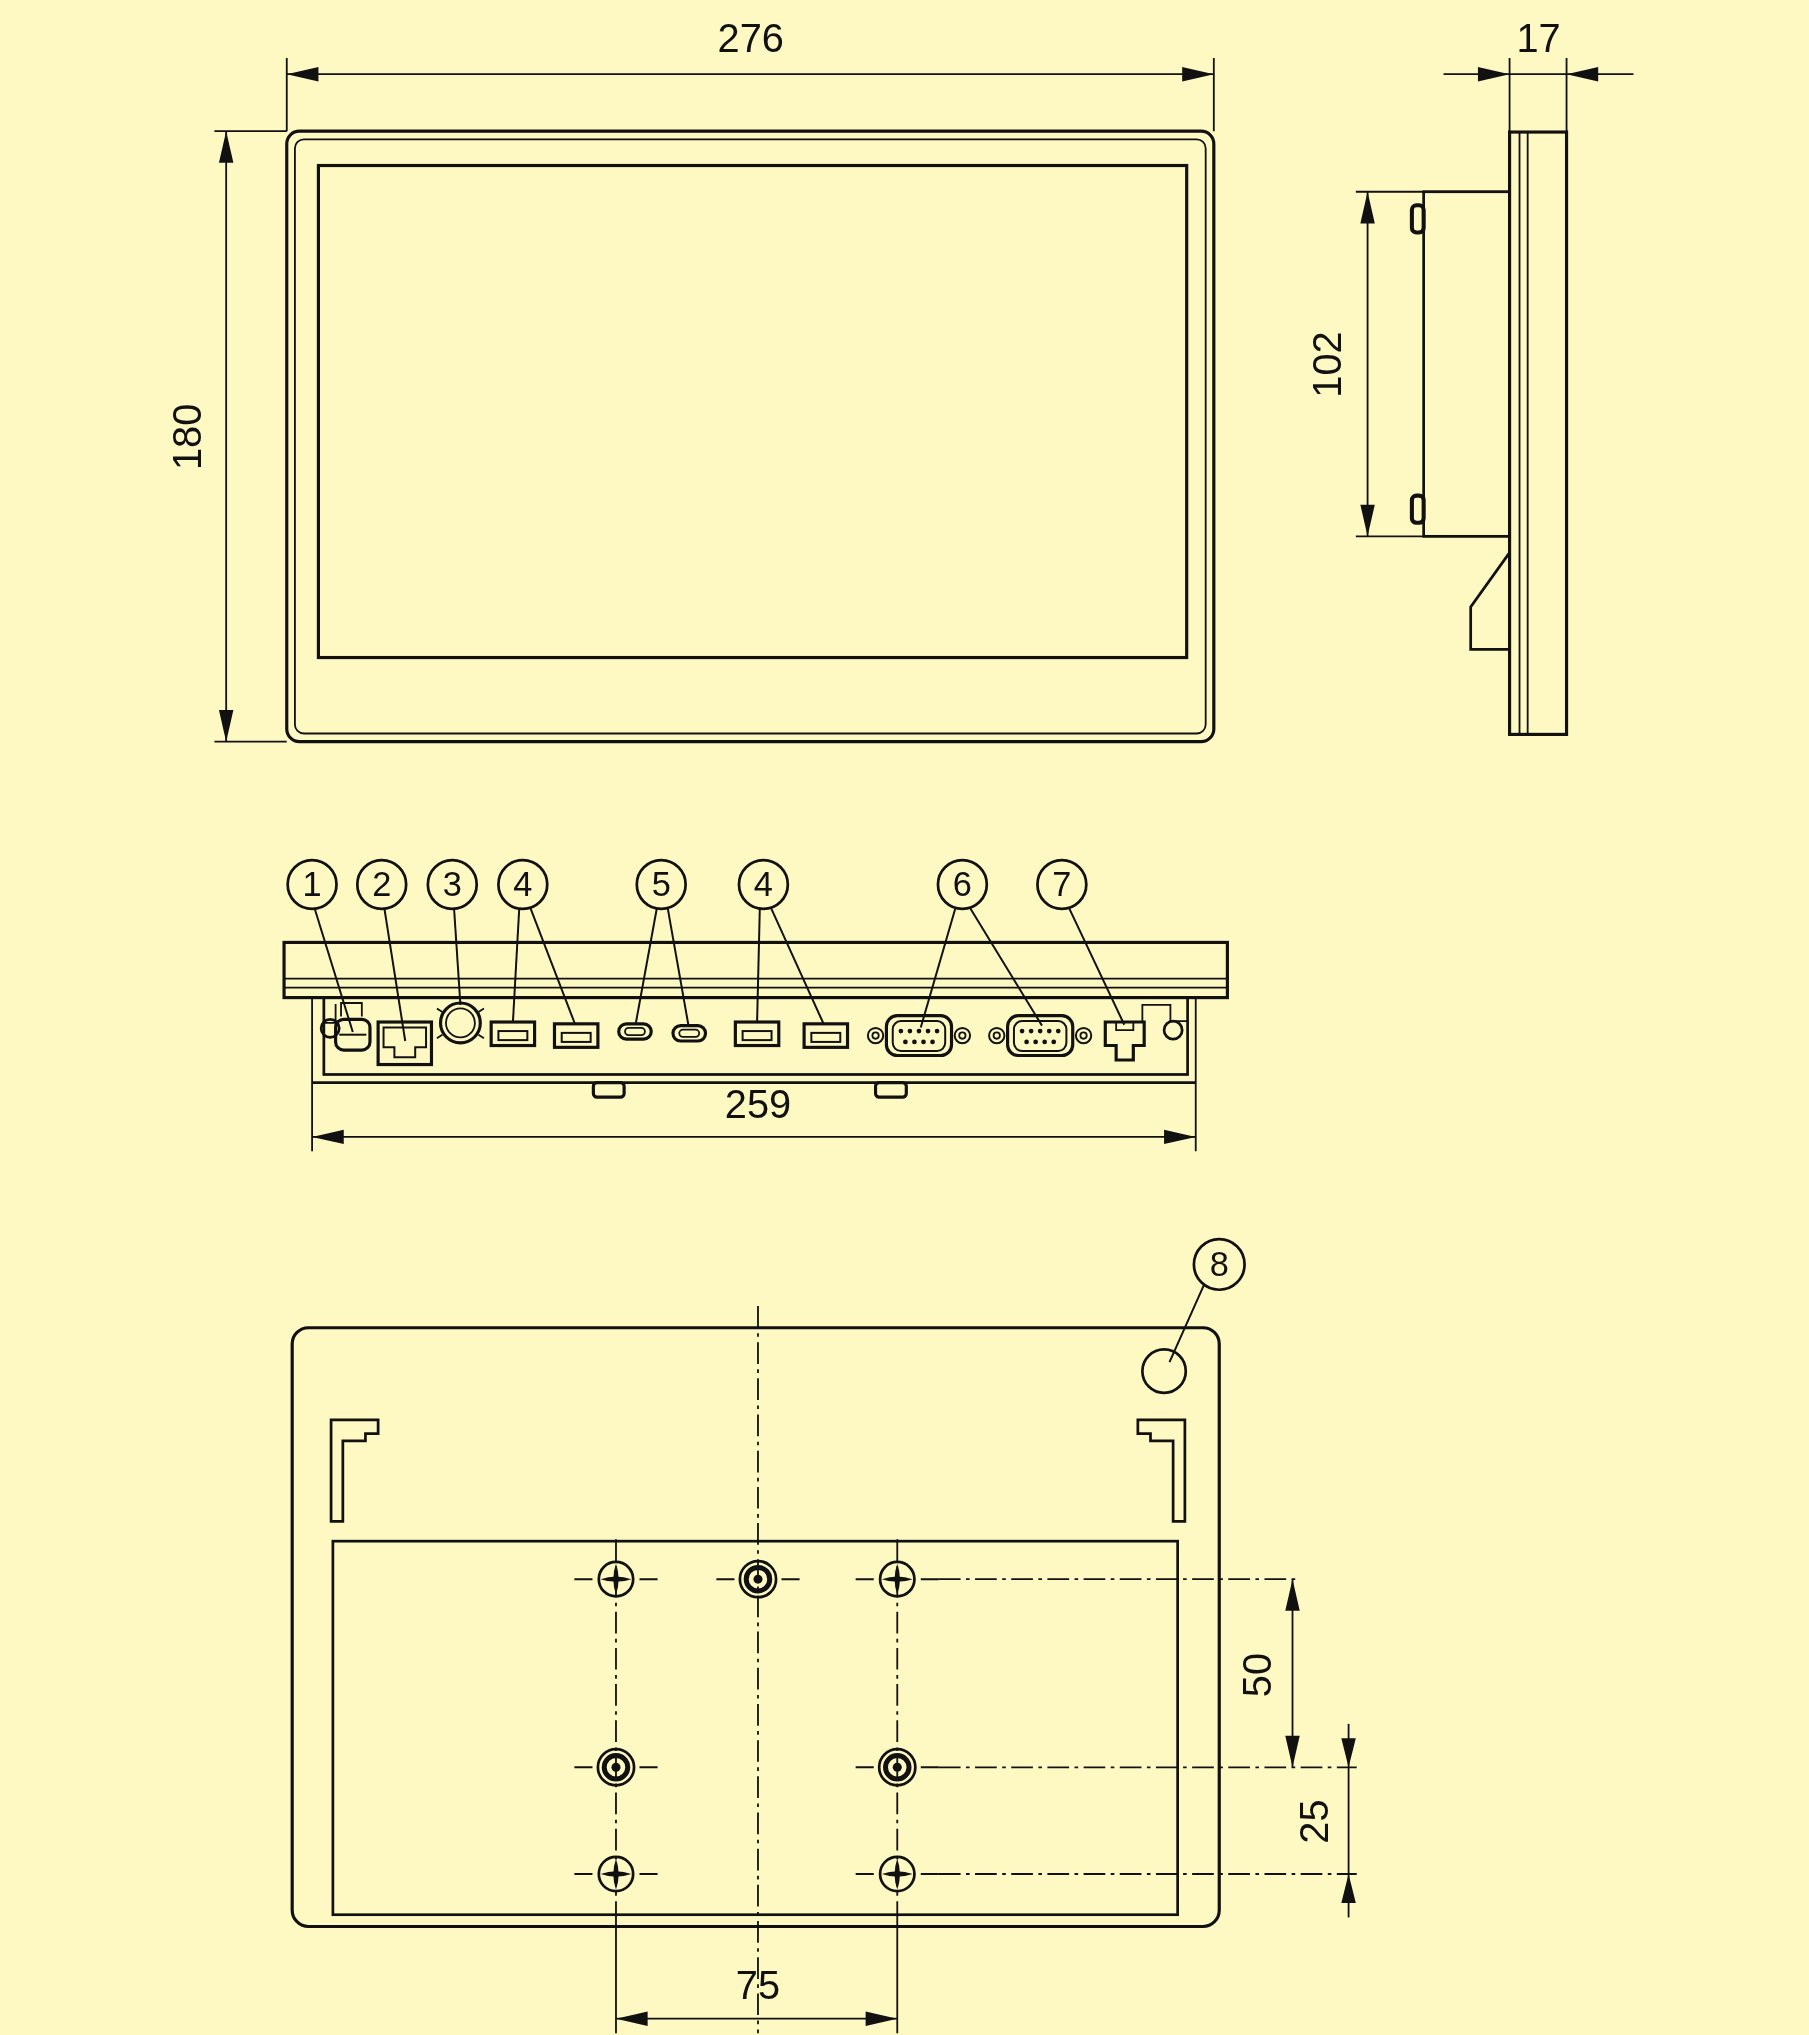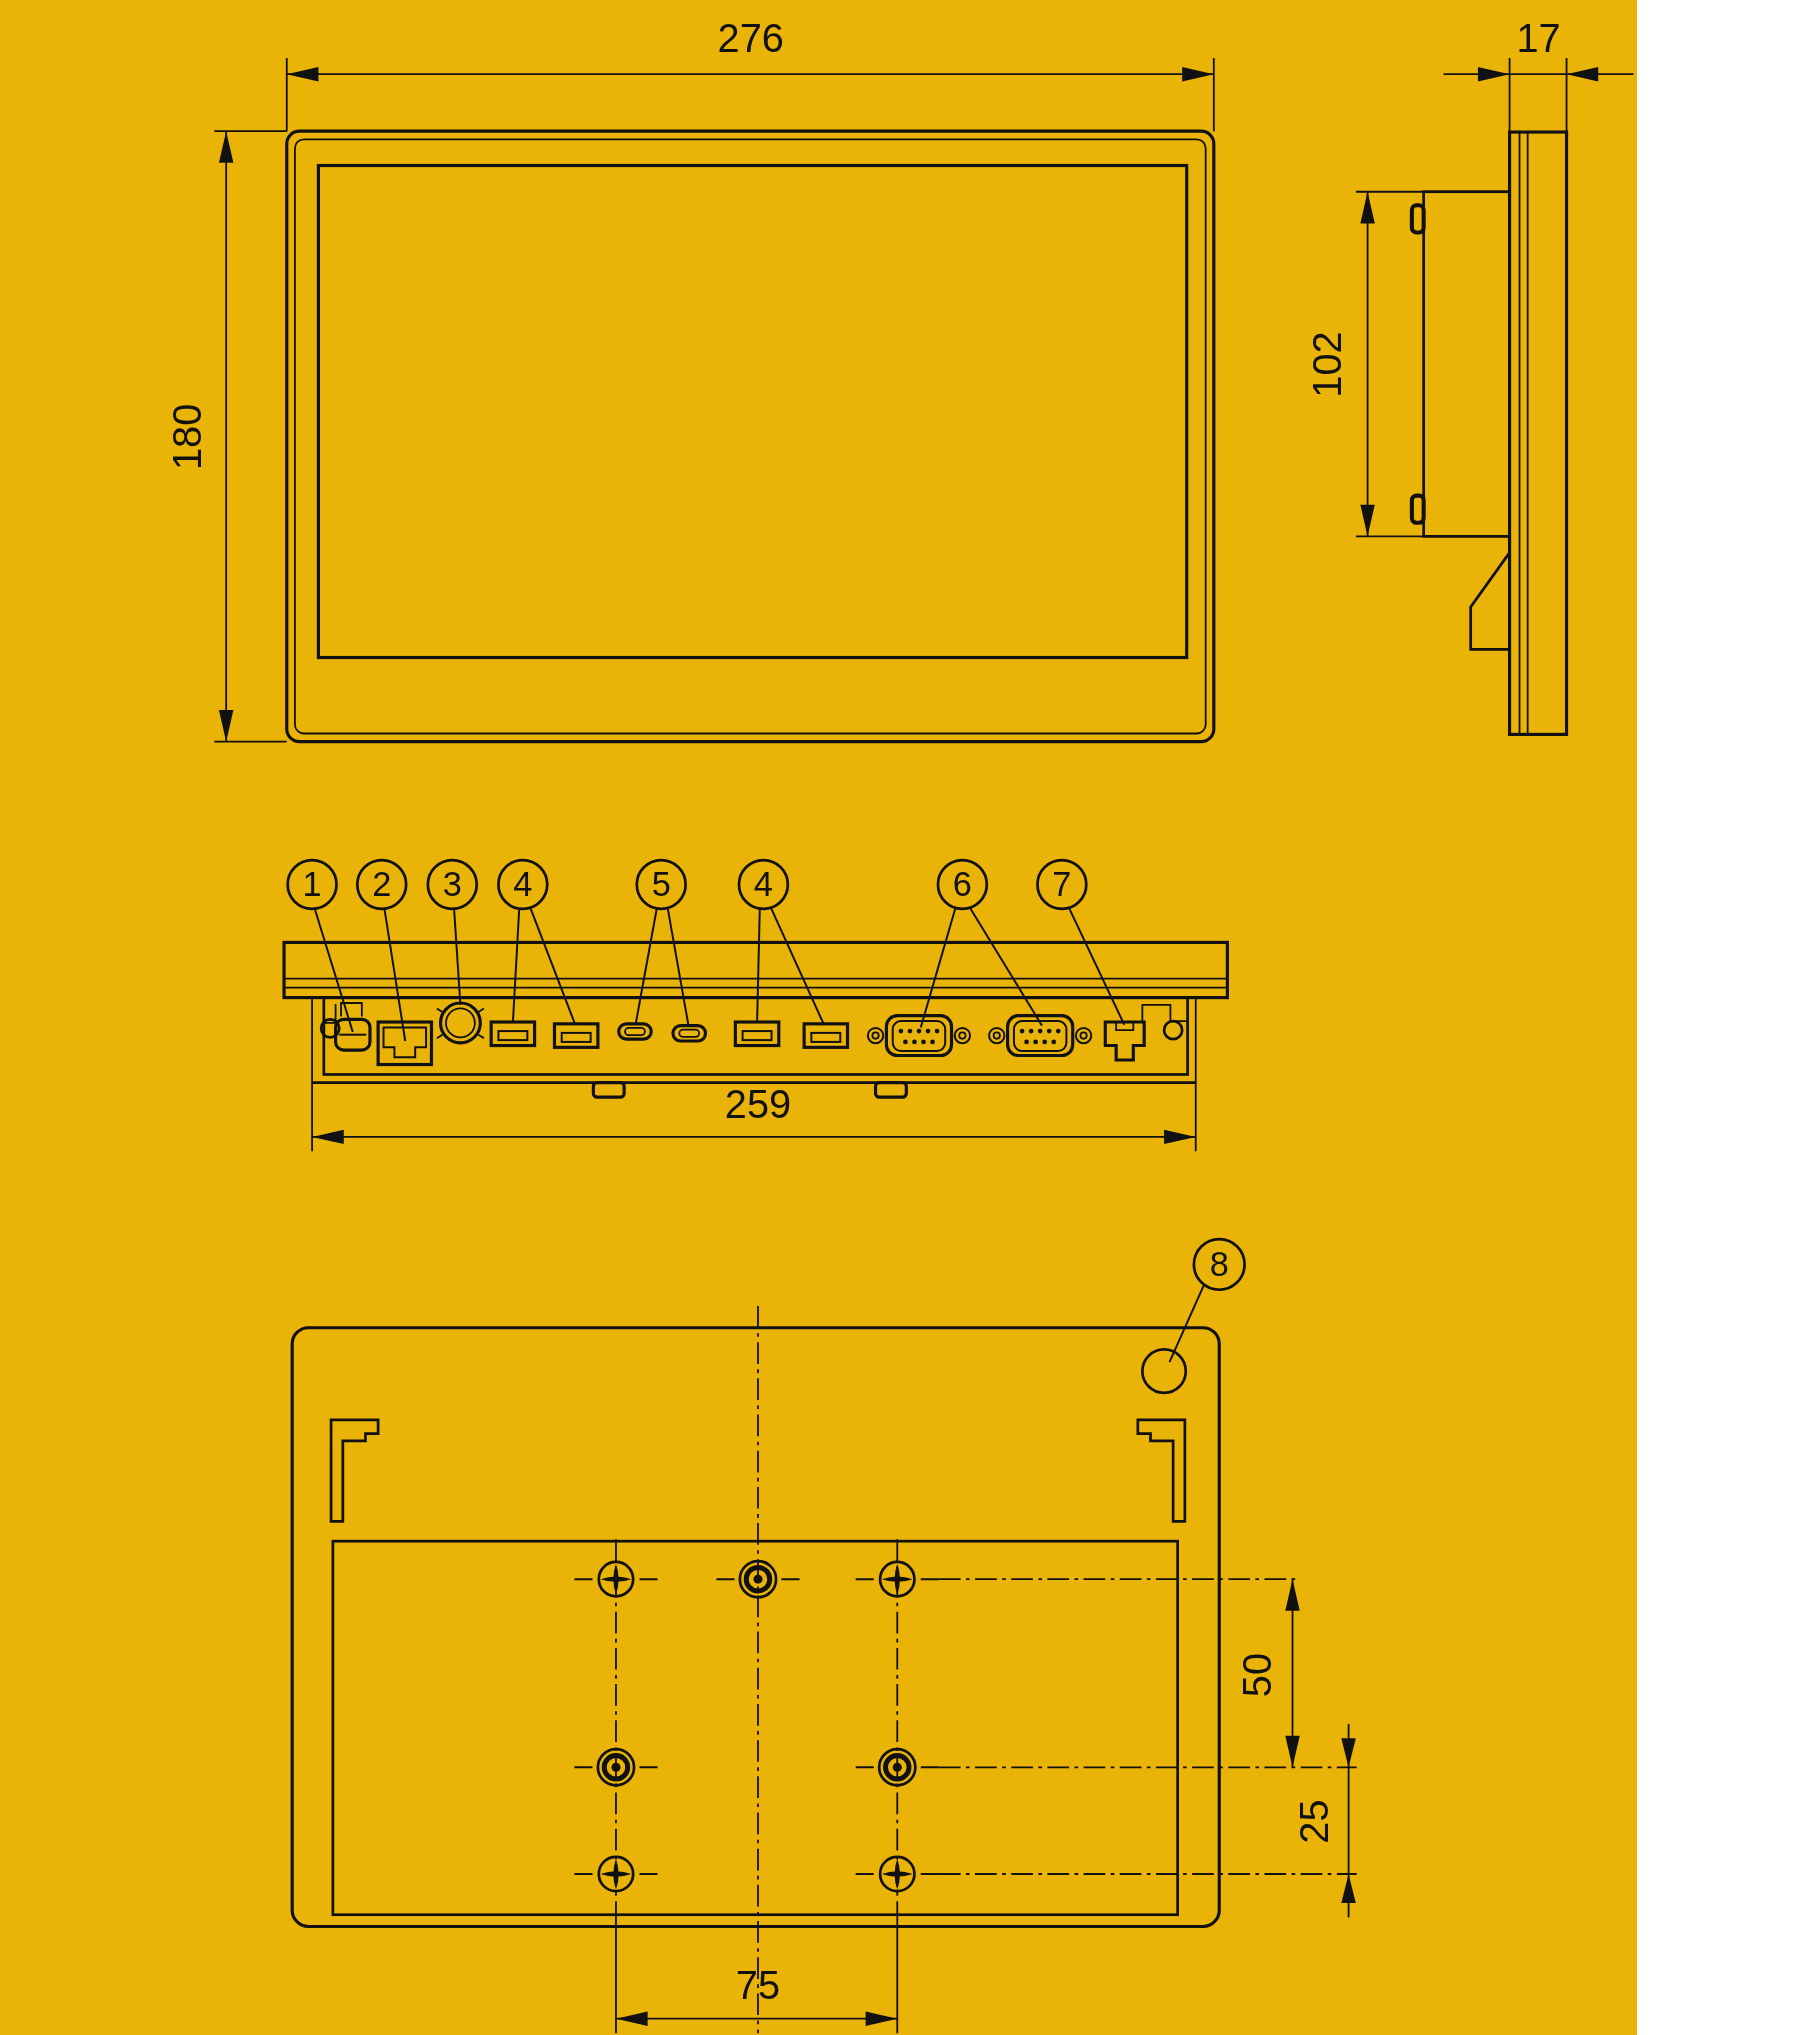--- a/index.html
+++ b/index.html
@@ -1,16 +1,16 @@
 <!DOCTYPE html>
 <html style="font-size:14.5px"><head>
 <meta charset="utf-8">
 <style>
   html,body{margin:0;padding:0;background:#fff;}
-  .page{width:1637px;height:2035px;background:#eab308;position:relative;}
+  .page{width:1809px;height:2035px;background:#fef9c3;position:relative;}
   svg{display:block;}
   .ln{stroke:#111;fill:none;stroke-width:3;}
   .ln35{stroke:#111;fill:none;stroke-width:3.5;}
   .ln2{stroke:#111;fill:none;stroke-width:2;}
   .ln25{stroke:#111;fill:none;stroke-width:2.2;}
   .thick{stroke:#111;fill:none;stroke-width:4.5;}
   .dash{stroke:#111;fill:none;stroke-width:2;stroke-dasharray:24 6 4 6;}
   .arr{fill:#111;stroke:none;}
   .pin{fill:#111;stroke:none;}
   text{fill:#111;font-family:"Liberation Sans","DejaVu Sans",sans-serif;}

